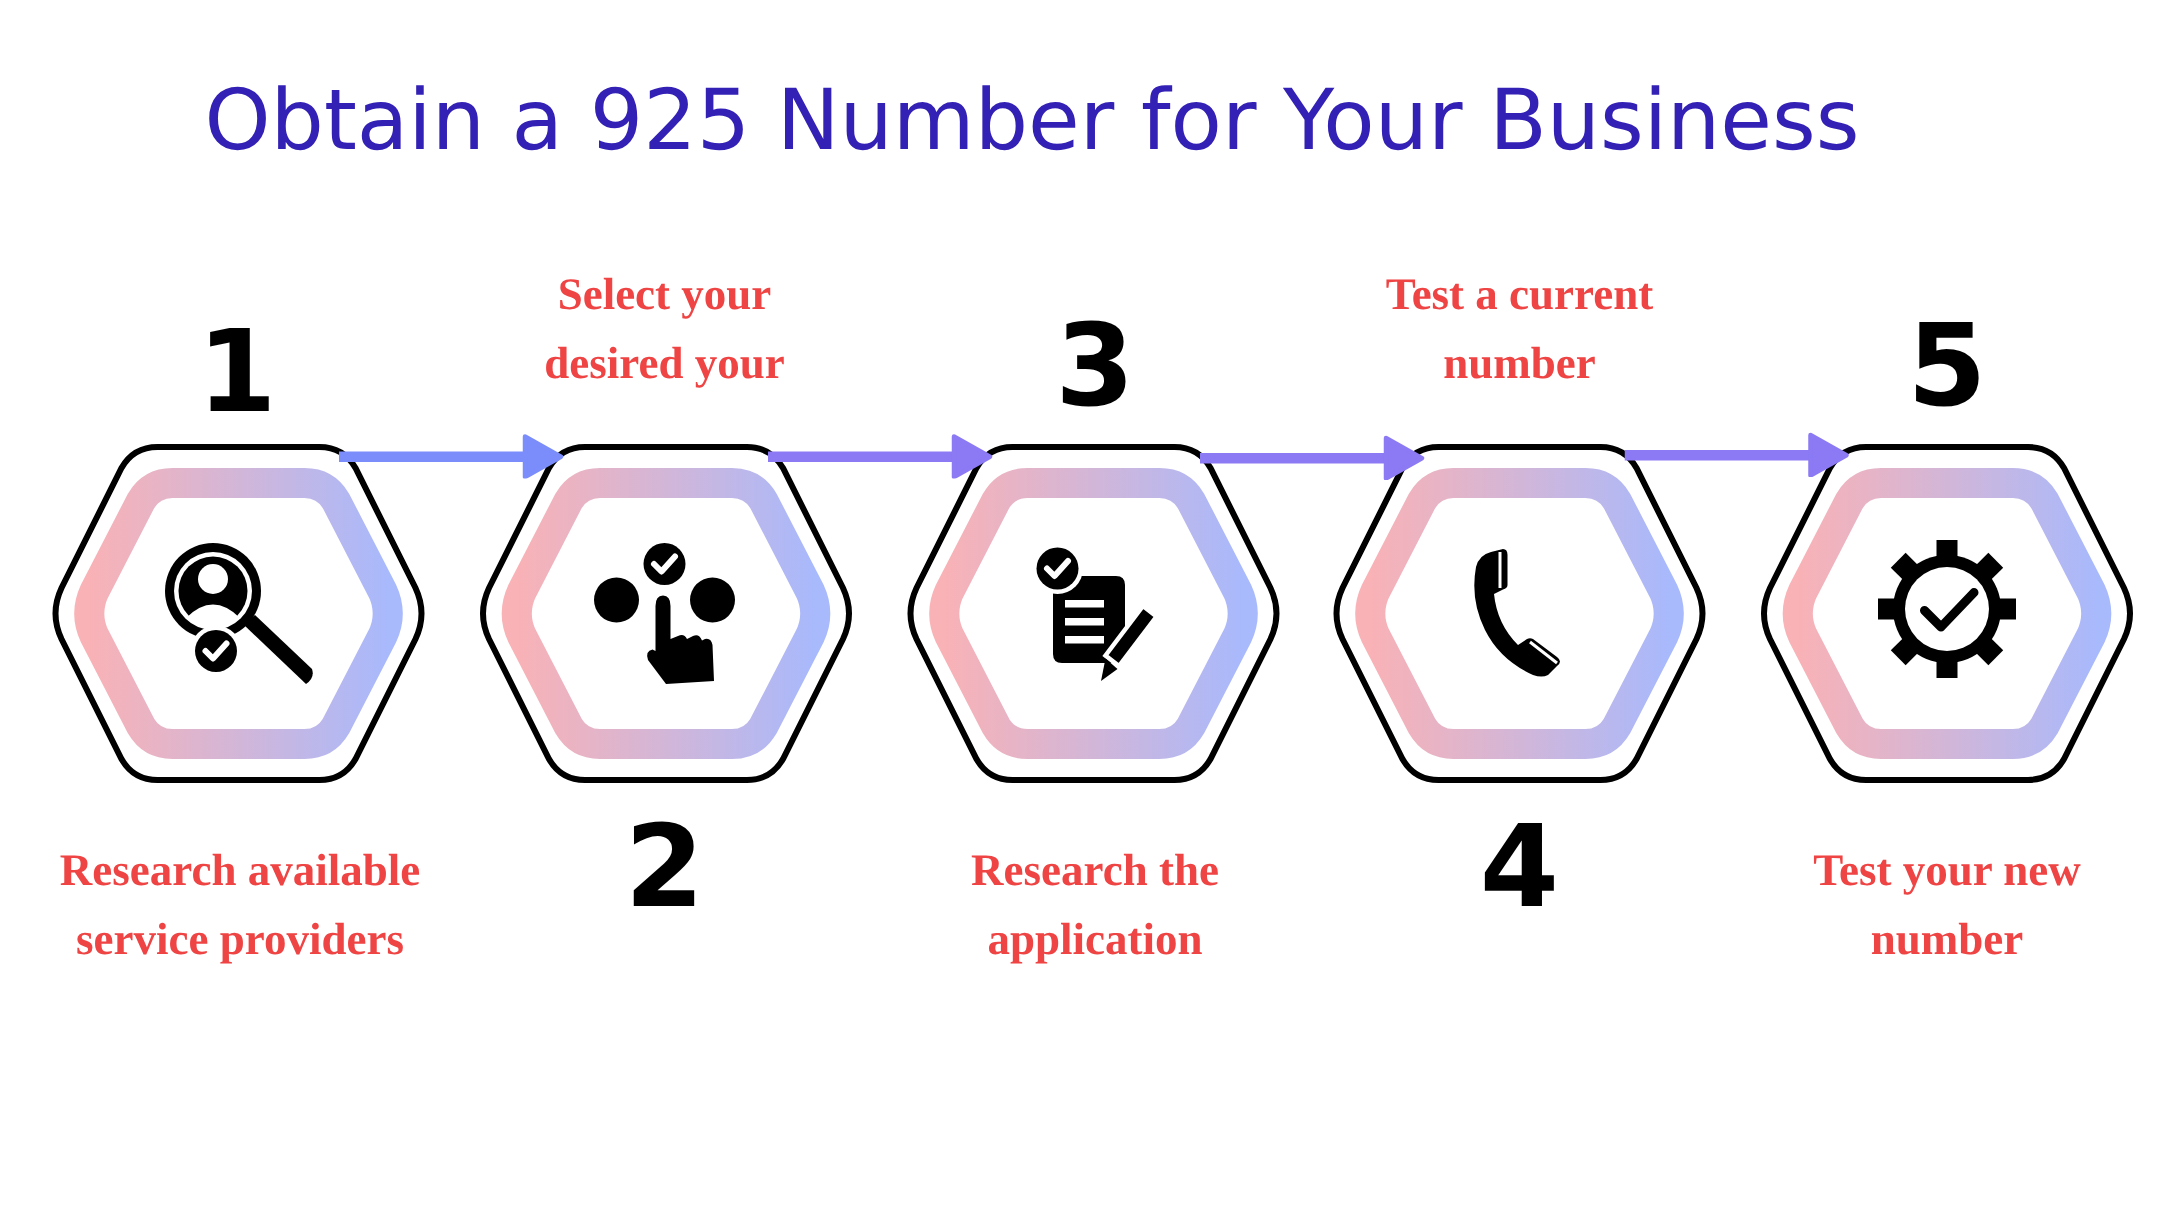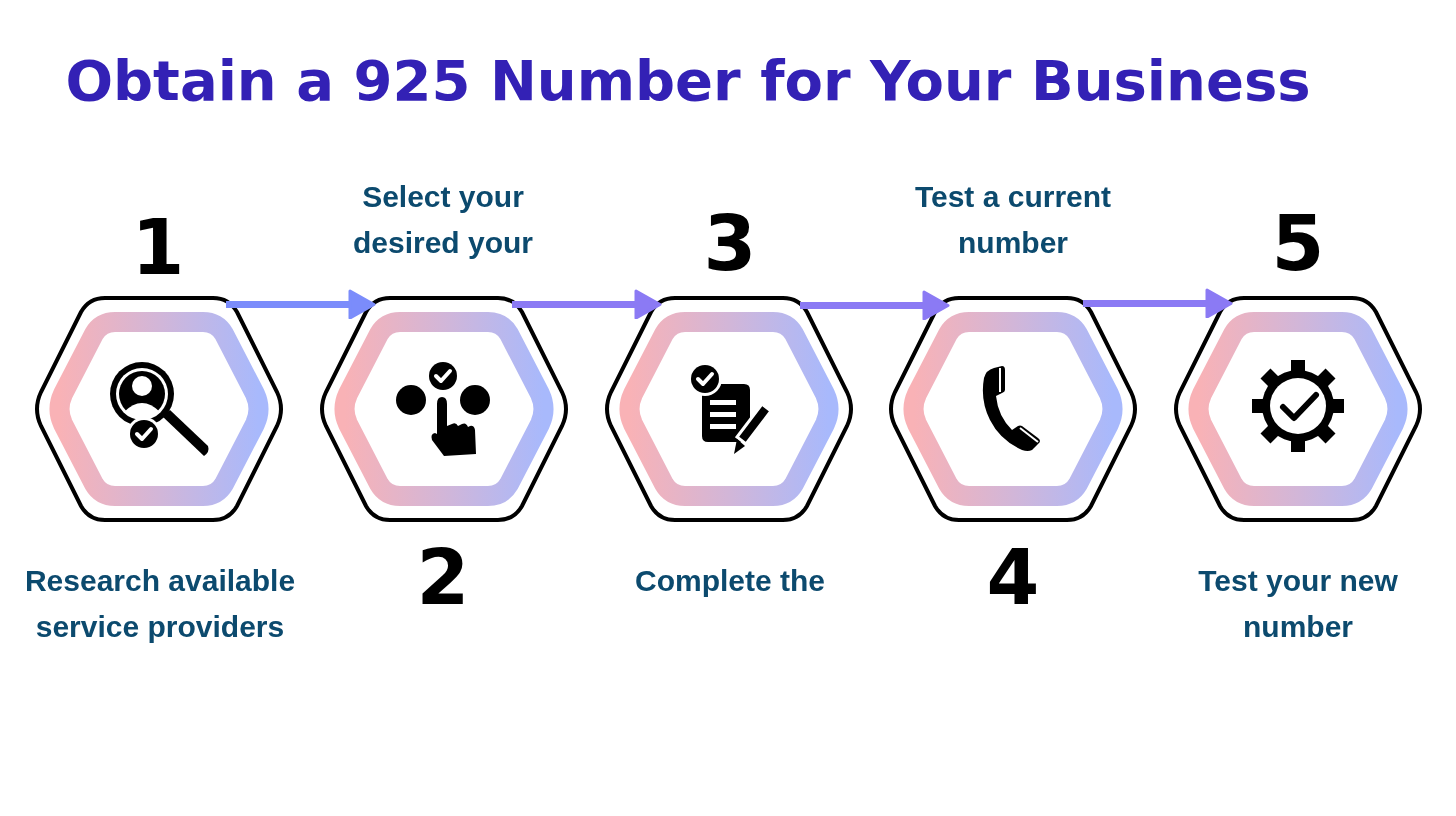--- a/index.html
+++ b/index.html
@@ -1,19 +1,19 @@
 <!DOCTYPE html>
 <html><head>
 <meta charset="utf-8">
 <style>
   html, body { margin:0; padding:0; background:#ffffff; }
   body { width:1456px; height:816px; position:relative; overflow:hidden; font-family:"DejaVu Sans", sans-serif; }
-  .title { position:absolute; left:0; top:48px; width:1376px; text-align:center; font-size:56px; font-weight:bold; color:#3321b5; letter-spacing:0px; font-family:"DejaVu Sans", sans-serif; }
+  .title { position:absolute; left:0; top:48px; width:1376px; text-align:center; font-size:56px; font-weight:normal; color:#3321b5; letter-spacing:0px; font-family:"DejaVu Sans", sans-serif; }
   .num { position:absolute; width:200px; text-align:center; font-size:76px; font-weight:bold; color:#000; font-family:"DejaVu Sans", sans-serif; line-height:1; }
-  .label { position:absolute; width:340px; text-align:center; font-size:30px; font-weight:bold; color:#0c4a6e; line-height:46px; font-family:Liberation Sans, sans-serif; }
+  .label { position:absolute; width:340px; text-align:center; font-size:30px; font-weight:bold; color:#ef4444; line-height:46px; font-family:Liberation Serif, serif; }
   .hex { position:absolute; width:252px; height:230px; }
   .arrow { position:absolute; height:30px; }
   .icon { position:absolute; }
 </style>
 </head>
 <body>
 
 <svg width="0" height="0" style="position:absolute">
   <defs>
     <linearGradient id="ringGrad" x1="0" y1="0" x2="1" y2="0">
@@ -34,21 +34,22 @@
 
 <div class="label" style="left:-10px; top:558px;">
   <div>Research available</div>
   <div>service providers</div>
 </div>
 <div class="label" style="left:273px; top:174px;">
   <div>Select your</div>
   <div>desired your</div>
 </div>
 <div class="label" style="left:560px; top:558px;">
-  <div>Complete the</div>
+  <div>Research the</div>
+  <div>application</div>
 </div>
 <div class="label" style="left:843px; top:174px;">
   <div>Test a current</div>
   <div>number</div>
 </div>
 <div class="label" style="left:1128px; top:558px;">
   <div>Test your new</div>
   <div>number</div>
 </div>
 

